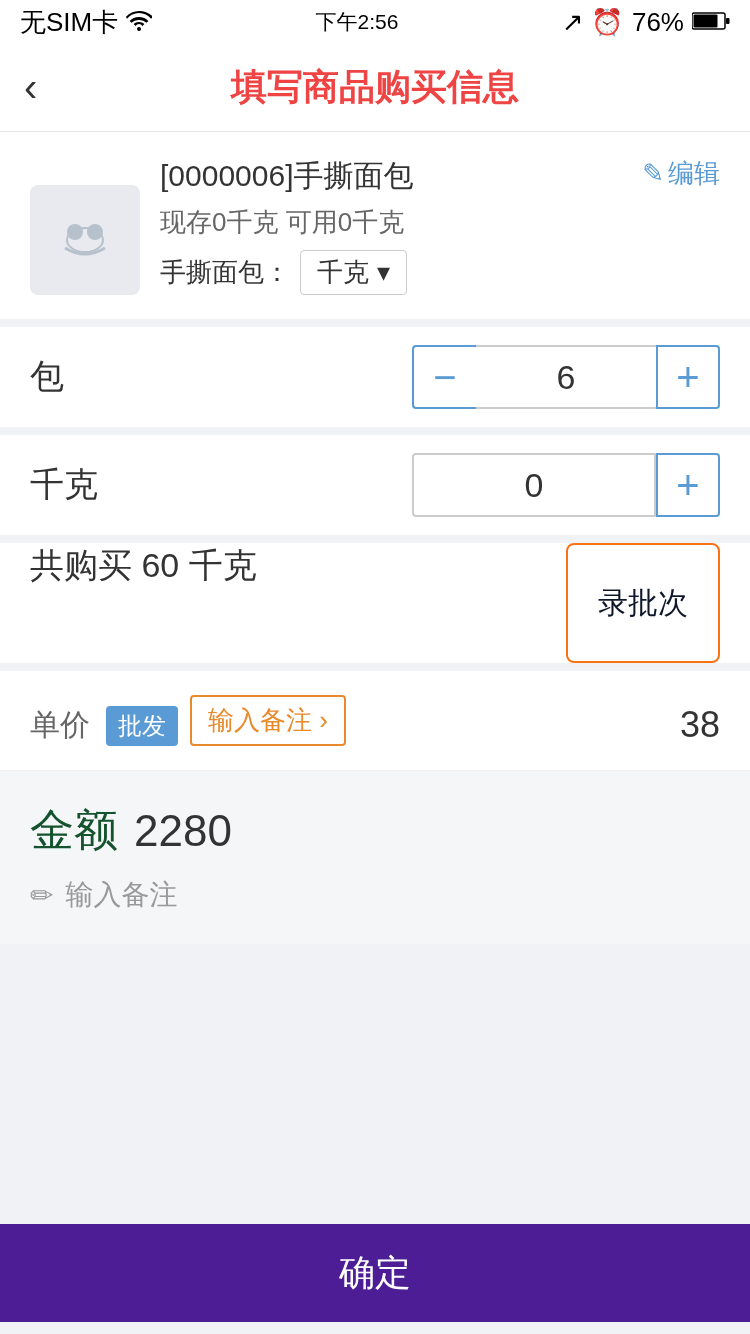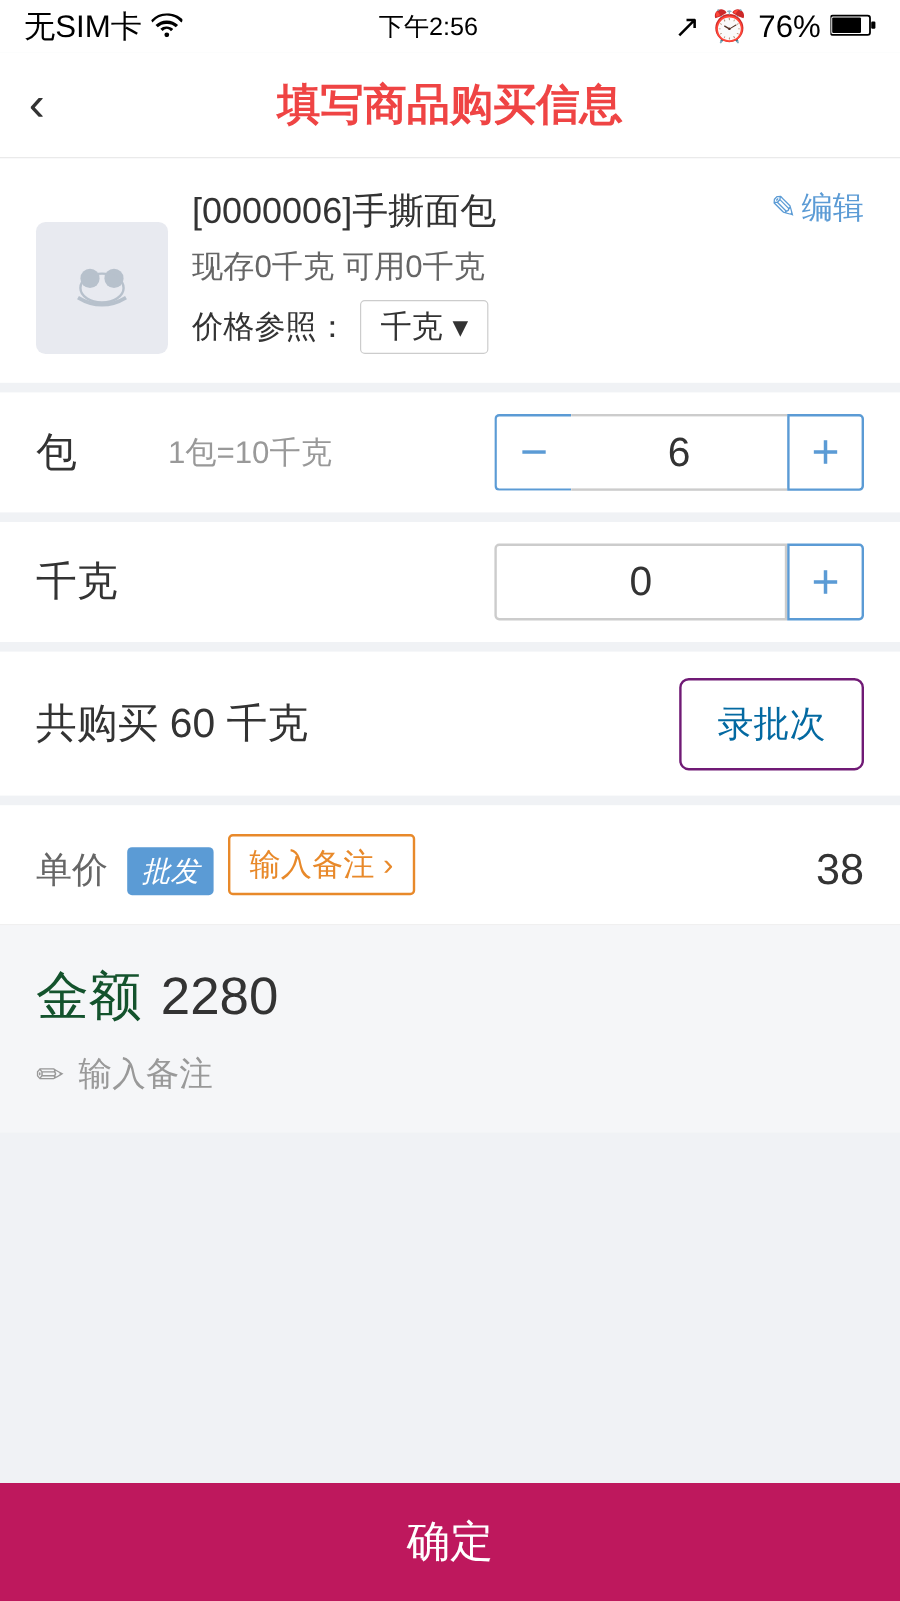--- a/index.html
+++ b/index.html
@@ -175,33 +175,32 @@
       align-items: center;
       justify-content: center;
       cursor: pointer;
       border-left: 2px solid #5b9bd5;
     }
 
     
     .total-row {
       background: #fff;
       display: flex;
-      align-items: center;
       padding: 0 30px;
       height: 120px;
       margin-bottom: 8px;
     }
     .total-text {
       font-size: 34px;
       color: #333;
       flex: 1;
     }
     .record-btn {
-      border: 2px solid #701a75;
-      color: #0369a1;
+      border: 2px solid #f97316;
+      color: #0f172a;
       background: #fff;
       border-radius: 8px;
       padding: 16px 30px;
       font-size: 30px;
       cursor: pointer;
     }
 
     
     .price-section {
       background: #fff;
@@ -214,21 +213,20 @@
       border-bottom: 1px solid #f0f0f0;
     }
     .price-label { font-size: 30px; color: #666; margin-right: 16px; }
     .price-tag {
       background: #5b9bd5;
       color: #fff;
       border-radius: 4px;
       padding: 4px 12px;
       font-size: 24px;
       margin-right: 12px;
-      font-style: italic;
     }
     .price-ref-btn {
       border: 2px solid #e8892a;
       color: #e8892a;
       border-radius: 4px;
       padding: 6px 16px;
       font-size: 26px;
       background: #fff;
       display: flex;
       align-items: center;
@@ -264,25 +262,25 @@
 
     
     .empty-space {
       background: #f0f2f5;
       height: 300px;
     }
 
     
     .bottom-btn {
       position: fixed;
-      bottom: 0;
+      bottom: 12px;
       left: 0;
       width: 750px;
       height: 98px;
-      background: #be185d;
+      background: #4c1d95;
       display: flex;
       align-items: center;
       justify-content: center;
       font-size: 36px;
       color: #fff;
       font-weight: 500;
       cursor: pointer;
     }
   </style>
 </head>
@@ -323,37 +321,36 @@
       <circle cx="20" cy="22" r="8" fill="#8899aa"></circle>
       <circle cx="40" cy="22" r="8" fill="#8899aa"></circle>
       <path d="M10 38 Q30 50 50 38" stroke="#8899aa" stroke-width="3" fill="none"></path>
       <ellipse cx="30" cy="30" rx="18" ry="12" fill="none" stroke="#8899aa" stroke-width="2"></ellipse>
     </svg>
   </div>
   <div class="product-info">
     <div class="product-title">[0000006]手撕面包</div>
     <div class="product-stock">现存0千克   可用0千克</div>
     <div class="product-unit">
-      <span>价格参照：</span>
+      <span>手撕面包：</span>
       <span class="unit-select">
         <span>千克</span>
         <span>▾</span>
       </span>
     </div>
   </div>
   <div class="edit-btn">
     <span>✎</span>
     <span>编辑</span>
   </div>
 </div>
 
 <div class="section">
   <div class="section-row">
     <span class="row-label">包</span>
-    <span class="row-sublabel">1包=10千克</span>
     <div class="quantity-control">
       <button class="qty-btn" style="border-radius:4px 0 0 4px; border-right:none;">−</button>
       <input class="qty-input" type="text" value="6" style="">
       <button class="qty-btn" style="border-radius:0 4px 4px 0; border-left:2px solid #5b9bd5;">+</button>
     </div>
   </div>
 </div>
 
 <div class="section">
   <div class="section-row">

